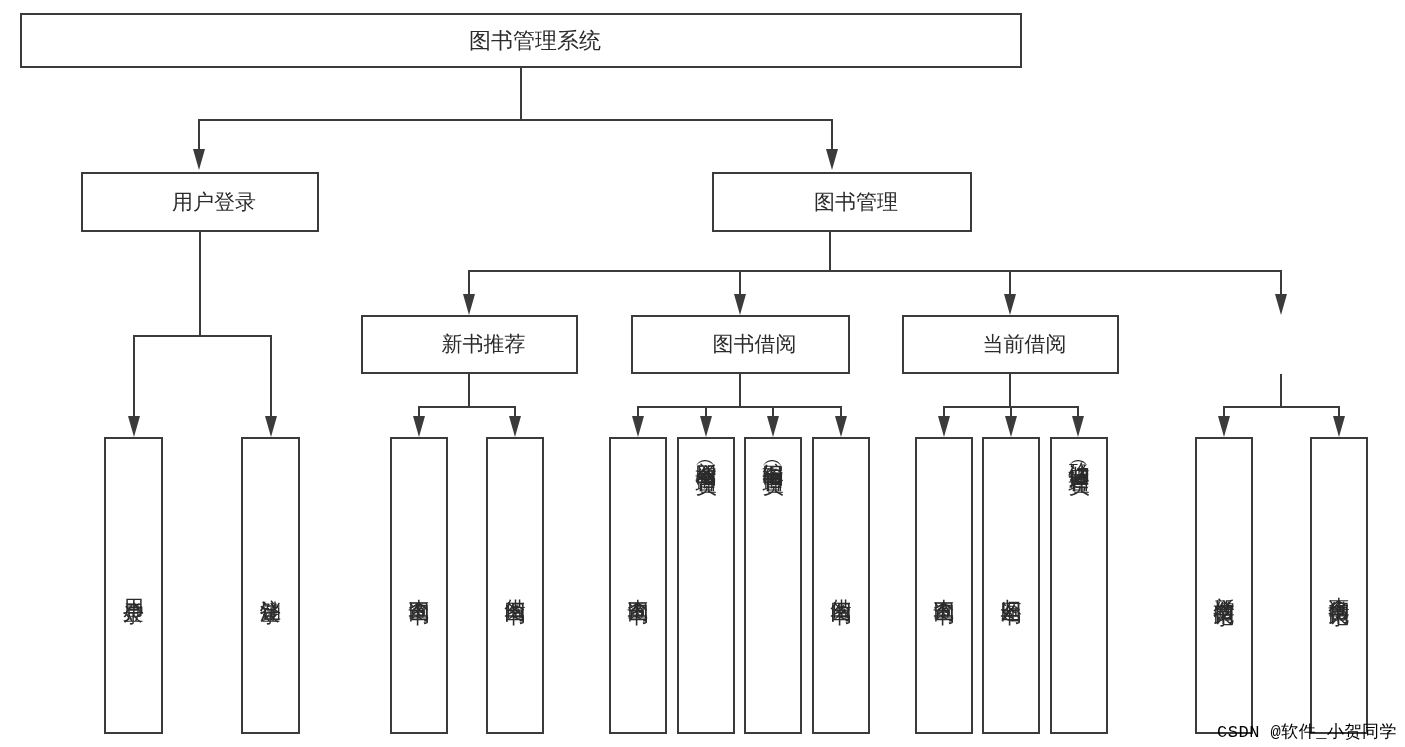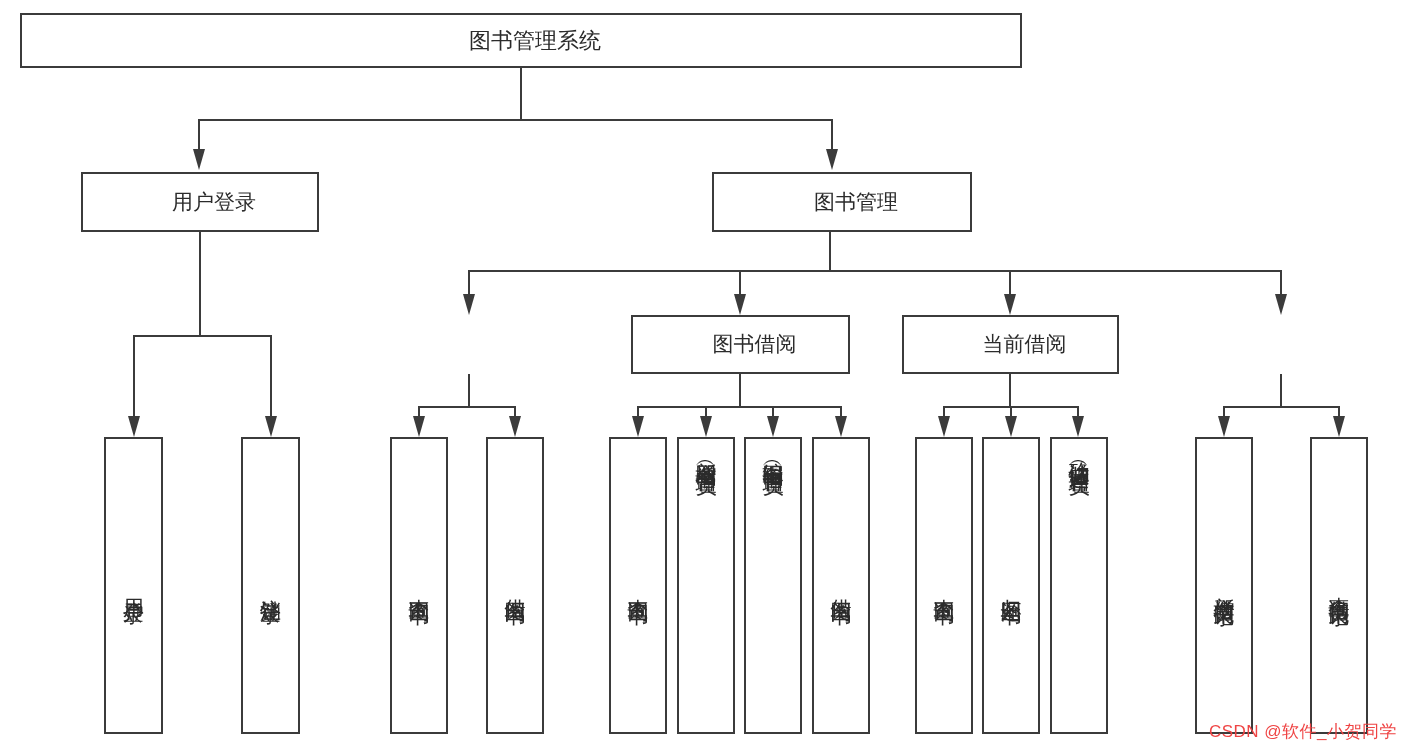--- a/index.html
+++ b/index.html
@@ -72,24 +72,24 @@
     border-left:6px solid transparent;
     border-right:6px solid transparent;
     border-top:21px solid #3b3b3b;
   }
   
   #watermark{
     position:absolute;
     right:8px;
     bottom:4px;
     font-size:17px;
-    color:#ef4444;
+    color:#000000;
     letter-spacing:0.5px;
     white-space:nowrap;
-    font-family:Liberation Sans, sans-serif;
+    font-family:Liberation Mono, monospace;
   }
 </style>
 </head>
 <body>
 
 <div id="canvas">
 
   <div class="node root h" style="left:20px; top:13px; width:1002px; height:55px;">
     <span class="label">图书管理系统</span>
   </div>
@@ -121,20 +121,23 @@
   <div class="ln h" style="left:468px; top:270px; width:814px; height:2px;"></div>
   <div class="ln v" style="left:468px; top:270px; width:2px; height:24px;"></div>
   <div class="arrow" style="left:463px; top:294px;"></div>
   <div class="ln v" style="left:739px; top:270px; width:2px; height:24px;"></div>
   <div class="arrow" style="left:734px; top:294px;"></div>
   <div class="ln v" style="left:1009px; top:270px; width:2px; height:24px;"></div>
   <div class="arrow" style="left:1004px; top:294px;"></div>
   <div class="ln v" style="left:1280px; top:270px; width:2px; height:24px;"></div>
   <div class="arrow" style="left:1275px; top:294px;"></div>
 
+  <div class="node h" style="left:361px; top:315px; width:217px; height:59px;">
+    <span class="label">新书推荐</span>
+  </div>
   <div class="node h" style="left:631px; top:315px; width:219px; height:59px;">
     <span class="label">图书借阅</span>
   </div>
   <div class="node h" style="left:902px; top:315px; width:217px; height:59px;">
     <span class="label">当前借阅</span>
   </div>
 
   <div class="ln v" style="left:468px; top:374px; width:2px; height:32px;"></div>
   <div class="ln h" style="left:418px; top:406px; width:98px; height:2px;"></div>
   <div class="ln v" style="left:418px; top:406px; width:2px; height:10px;"></div>

